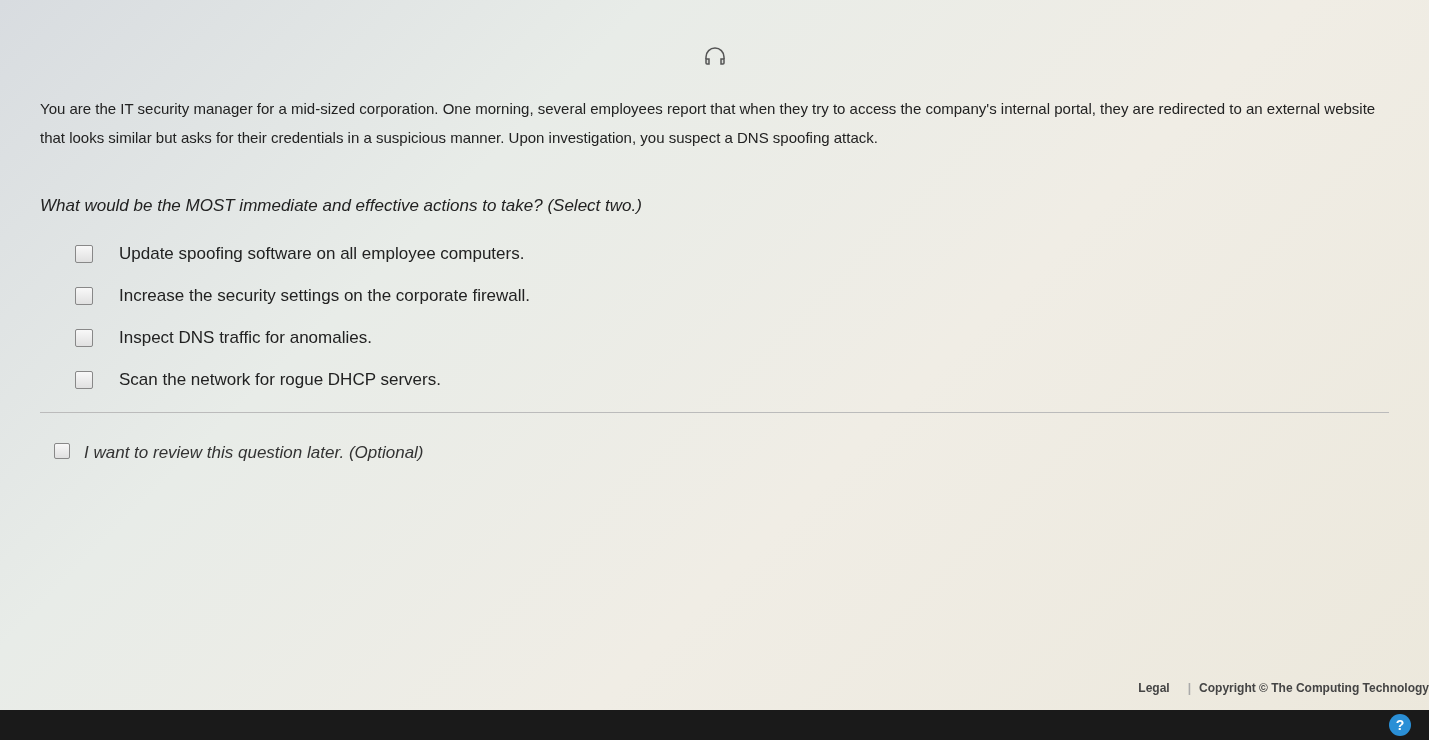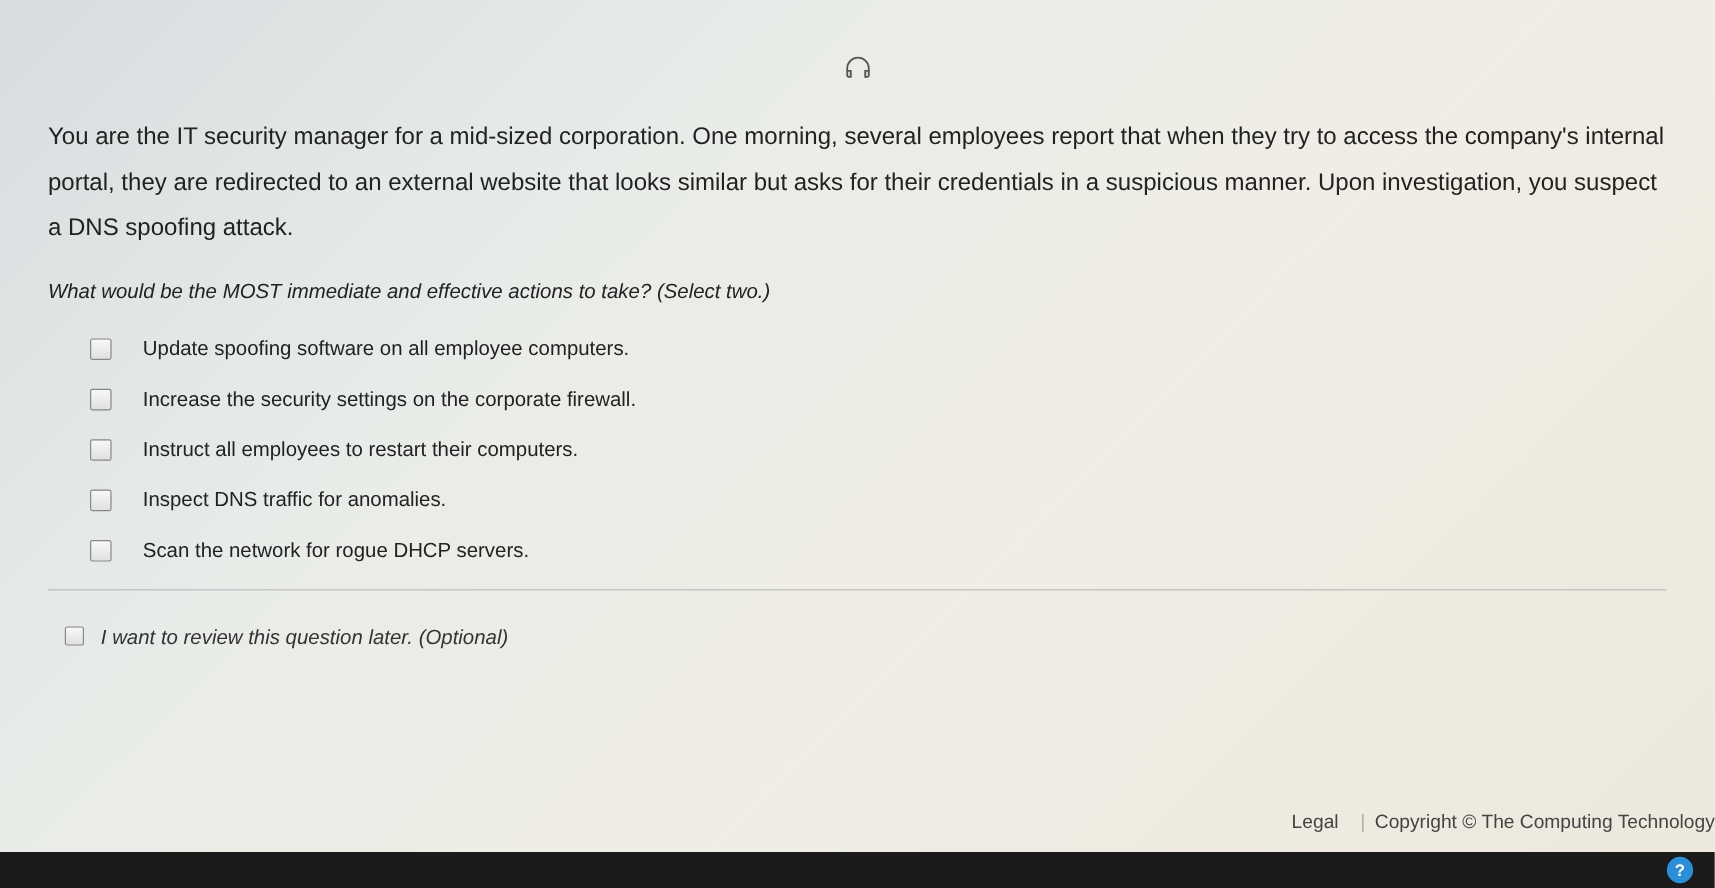--- a/index.html
+++ b/index.html
@@ -20,24 +20,24 @@
       position: absolute;
       top: 45px;
       left: 50%;
       transform: translateX(-50%);
       color: #555;
     }
     .content {
       padding: 95px 40px 0 40px;
     }
     .scenario {
-      font-size: 20px;
+      font-size: 15px;
       line-height: 1.9;
       color: #222;
-      margin-bottom: 24px;
+      margin-bottom: 44px;
       max-width: 1380px;
     }
     .prompt {
       font-size: 17px;
       color: #222;
       margin-bottom: 28px;
       font-style: italic;
     }
     .options {
       padding-left: 35px;
@@ -85,22 +85,23 @@
       font-size: 17px;
       font-style: italic;
       color: #333;
     }
     .footer {
       position: absolute;
       bottom: 45px;
       right: 0;
       display: flex;
       align-items: flex-end;
-      font-size: 16px;
+      font-size: 12px;
       color: #444;
+      font-weight: bold;
     }
     .legal-link {
       padding: 0 18px;
       cursor: pointer;
     }
     .footer-sep {
       color: #aaa;
     }
     .copyright {
       padding-left: 8px;
@@ -149,24 +150,20 @@
     <div class="option-row">
       <div class="checkbox"></div>
       <span class="option-label">Update spoofing software on all employee computers.</span>
     </div>
     <div class="option-row">
       <div class="checkbox"></div>
       <span class="option-label">Increase the security settings on the corporate firewall.</span>
     </div>
     <div class="option-row">
       <div class="checkbox"></div>
-      <span class="option-label">Instruct all employees to restart their computers.</span>
-    </div>
-    <div class="option-row">
-      <div class="checkbox"></div>
       <span class="option-label">Inspect DNS traffic for anomalies.</span>
     </div>
     <div class="option-row">
       <div class="checkbox"></div>
       <span class="option-label">Scan the network for rogue DHCP servers.</span>
     </div>
   </div>
 
   <hr class="divider">
 

